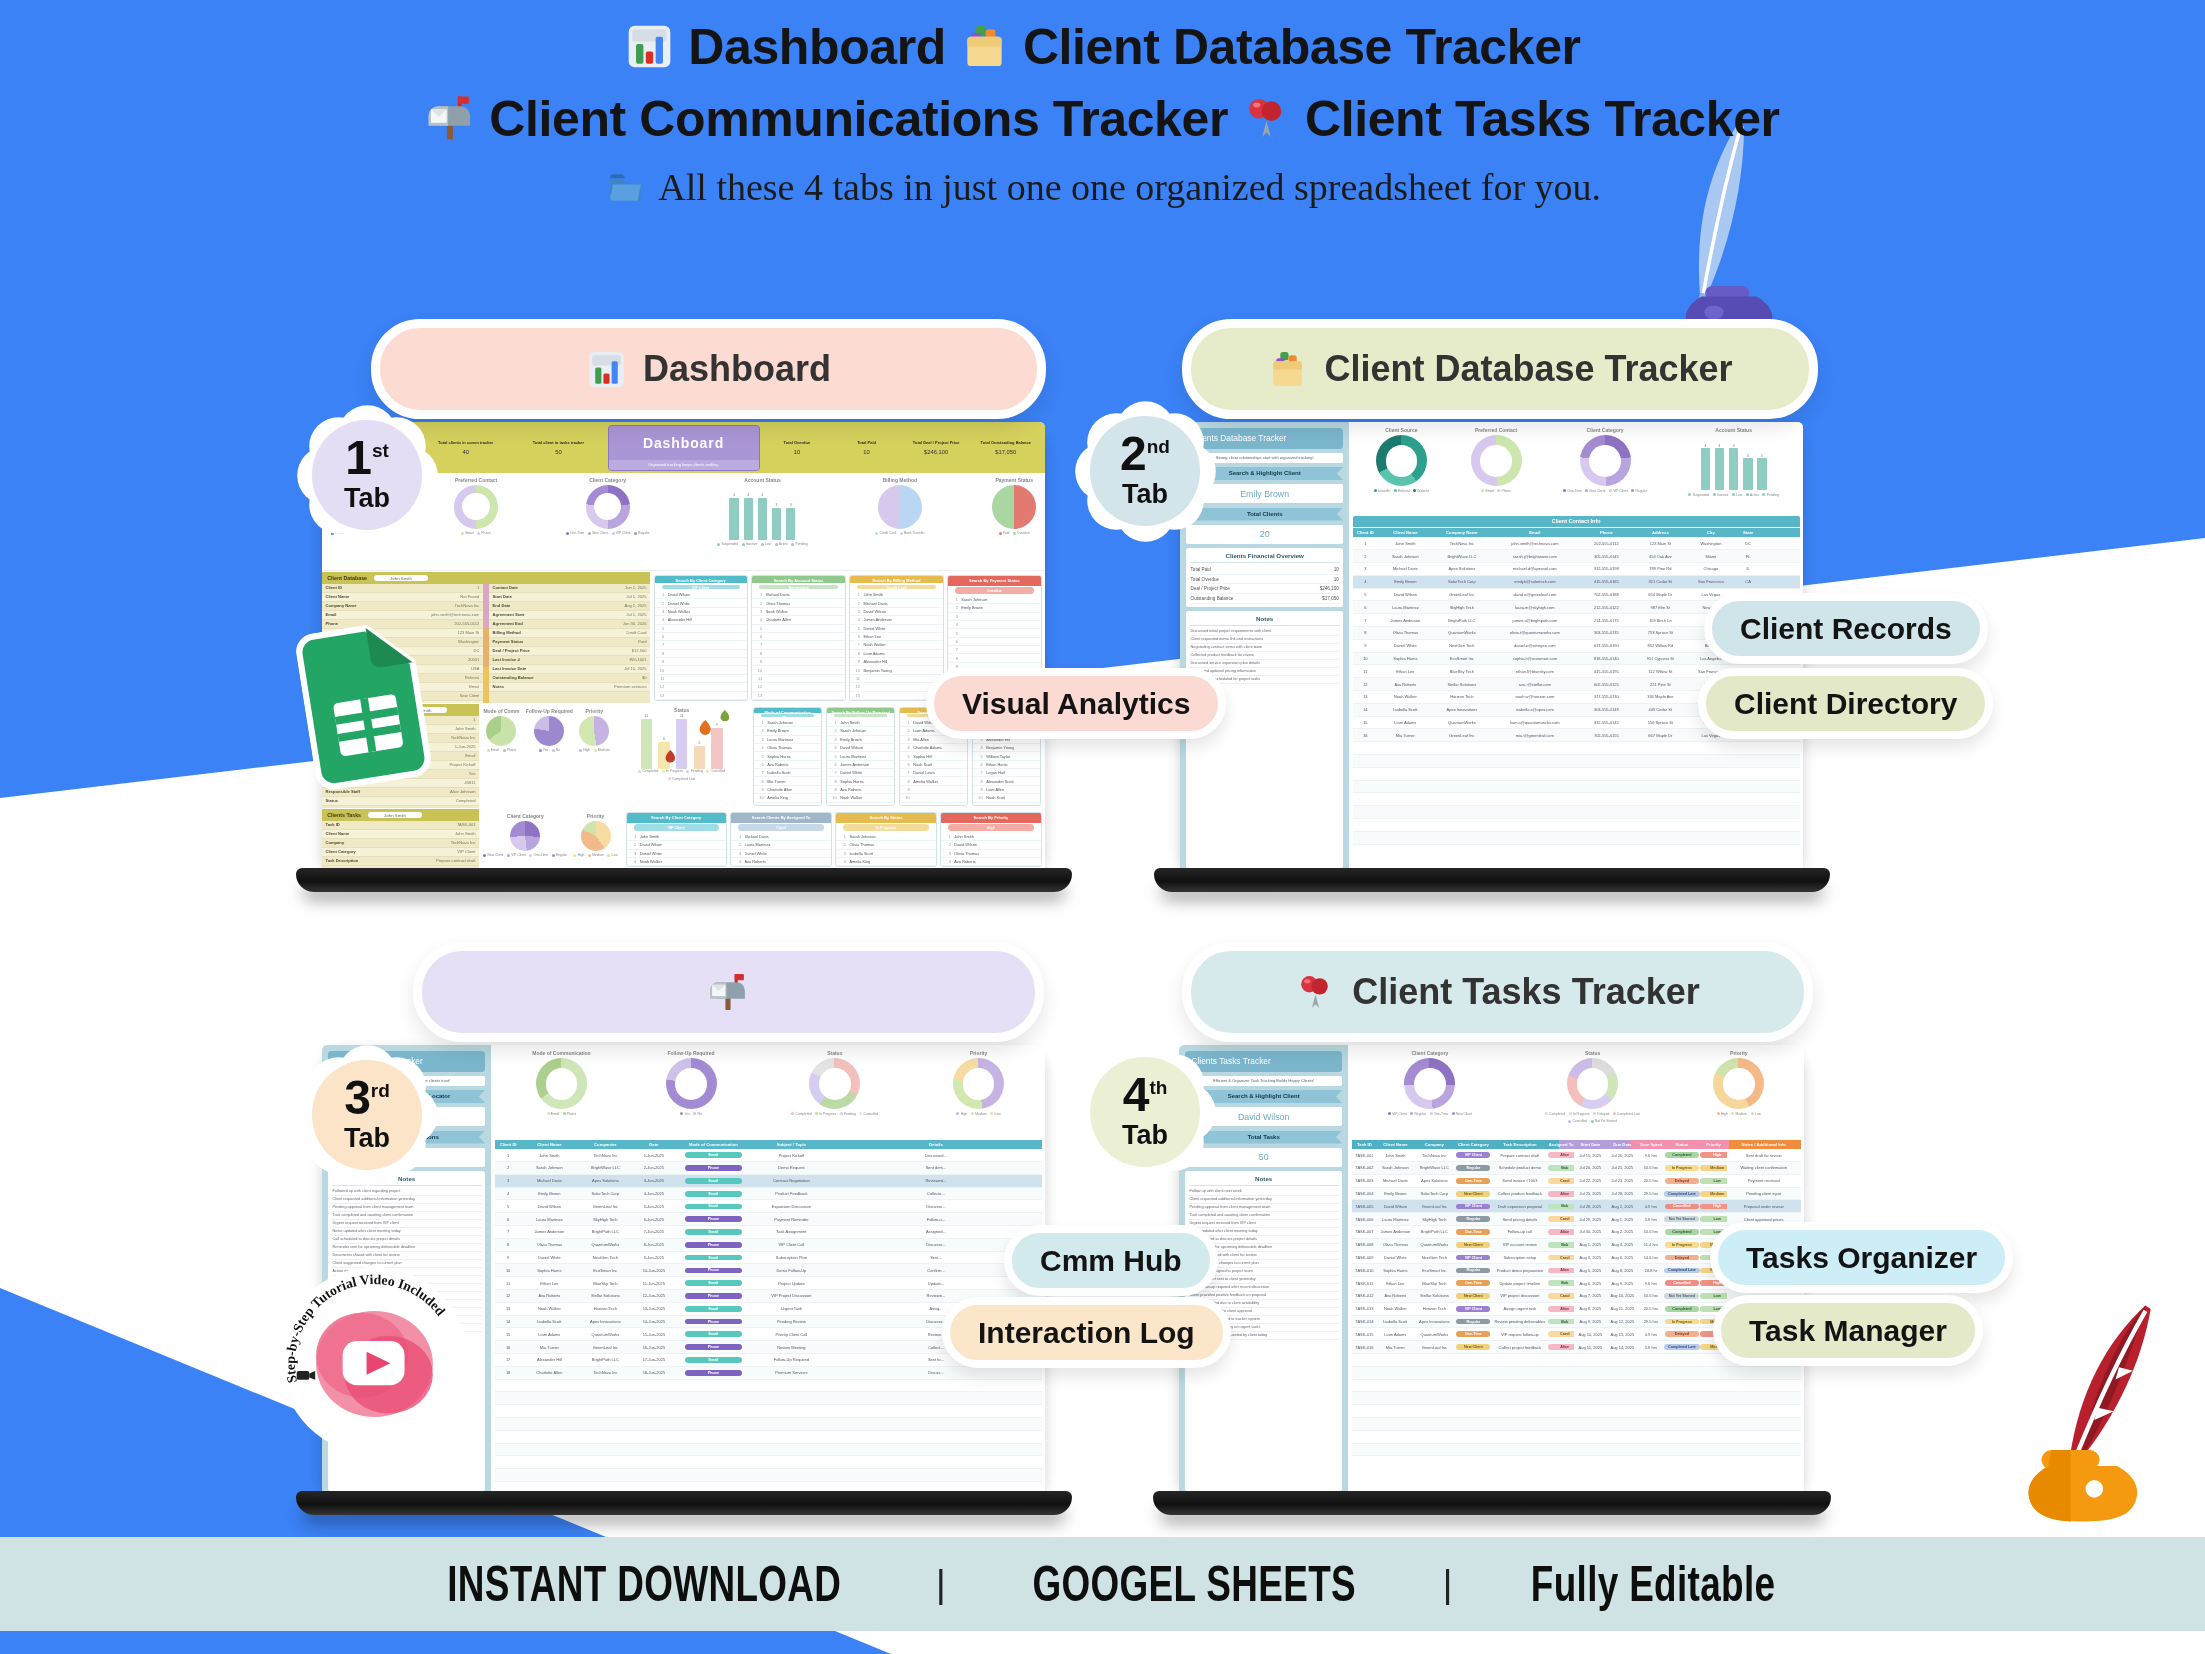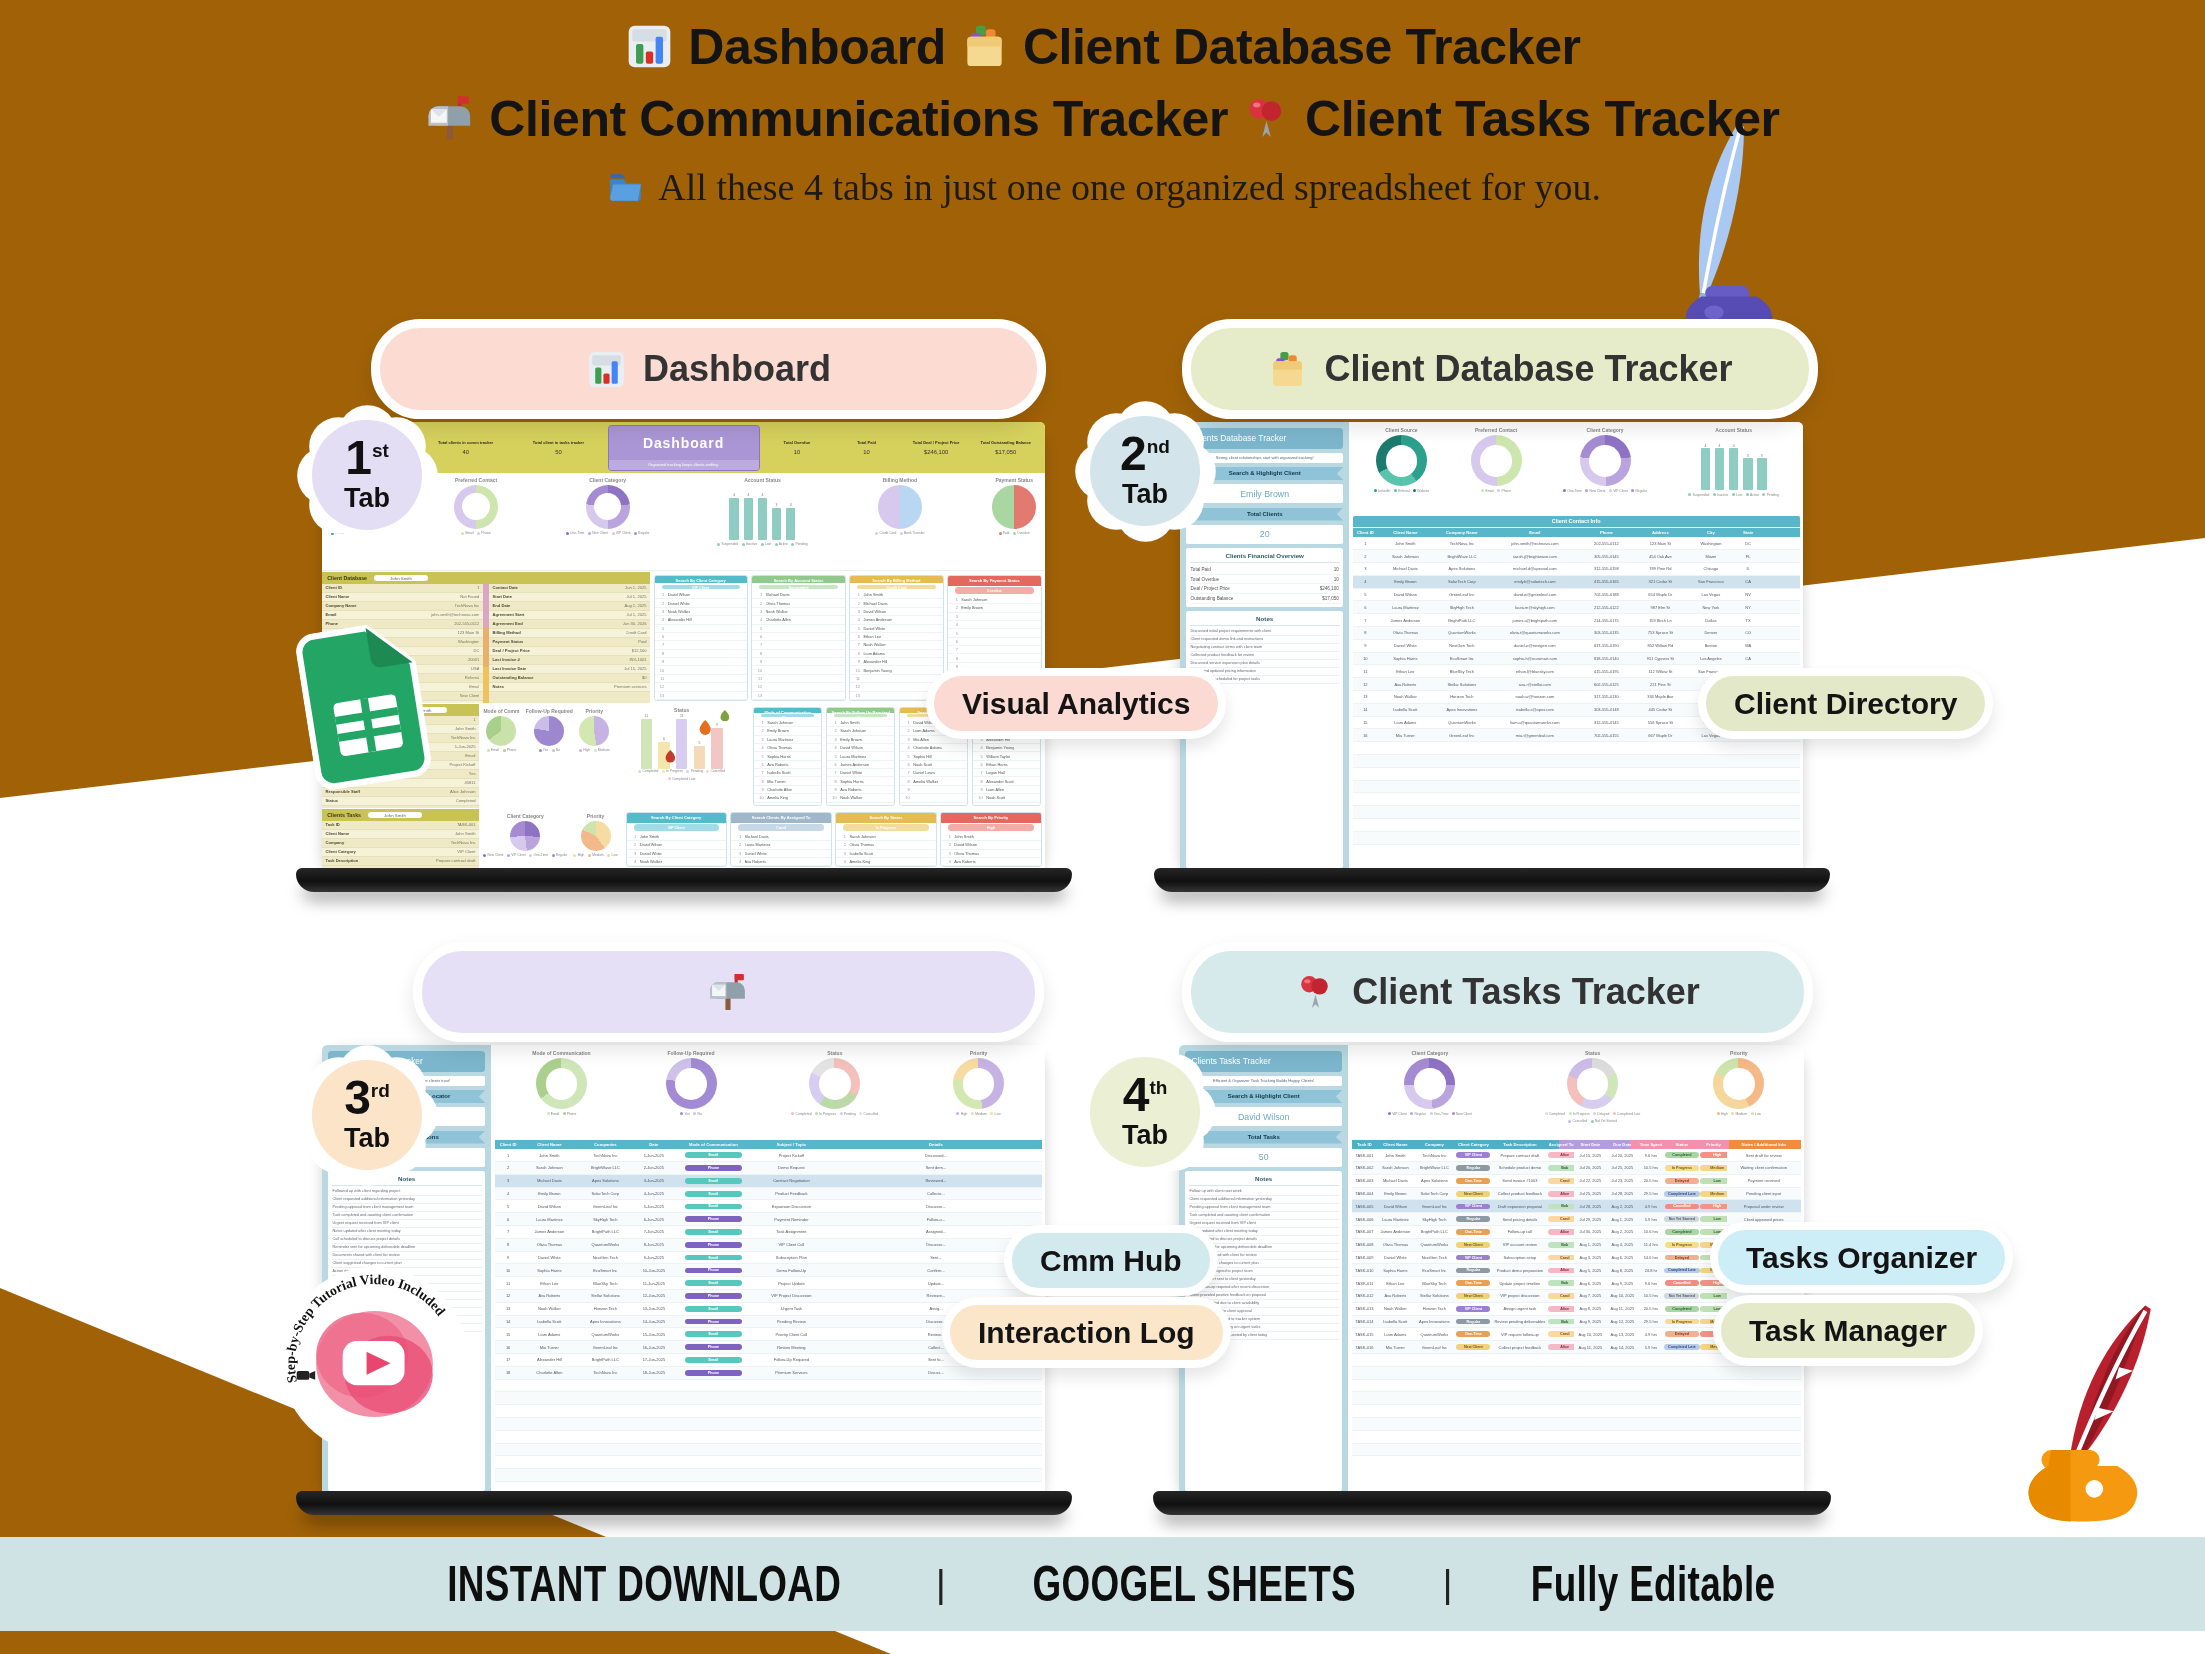--- a/index.html
+++ b/index.html
@@ -1,16 +1,16 @@
 <!DOCTYPE html>
 <html style="font-size:14px"><head>
 <meta charset="utf-8">
 <style>
   html,body{margin:0;padding:0;background:#d8e9ea}
-  .canvas{position:relative;width:2206px;height:1654px;background:#a16207;overflow:hidden;
+  .canvas{position:relative;width:2206px;height:1654px;background:#3b82f6;overflow:hidden;
           font-family:"Liberation Sans",sans-serif;color:#151515}
   .bg-white{position:absolute;inset:0;background:#ffffff;z-index:1;
             clip-path:polygon(0px 798px,2206px 538px,2206px 1654px,891px 1654px,0px 1288px)}
   
   .title{position:absolute;left:0;right:0;top:17.6px;text-align:center;z-index:3}
   .tline{display:flex;justify-content:center;align-items:center;gap:14px;font-size:50px;font-weight:800;
          color:#141414;margin-bottom:14px;letter-spacing:-0.4px}
   .ti{width:49px;height:49px;flex:none}
   .subtitle{font-family:"Liberation Serif",serif;font-size:38px;color:#1b1b1b;display:flex;
             justify-content:center;align-items:center;gap:12.4px;margin-top:17.6px}
@@ -2361,20 +2361,21 @@
                 <div></div>
               </div>
             </div>
           </div>
         </div>
       </div>
     <div class="lap-base"></div>
   </div>
 
   <div class="tag" style="left:926px;top:668px;background:#fadad2">Visual Analytics</div>
+  <div class="tag" style="left:1704px;top:593px;background:#cfe5e9">Client Records</div>
   <div class="tag" style="left:1698px;top:668px;background:#e3e8c8">Client Directory</div>
   <div class="tag" style="left:1004px;top:1225px;background:#d2e9ee">Cmm Hub</div>
   <div class="tag" style="left:942px;top:1297px;background:#fbe6c9">Interaction Log</div>
   <div class="tag" style="left:1710px;top:1222px;background:#cdeef7">Tasks Organizer</div>
   <div class="tag" style="left:1713px;top:1295px;background:#e4e9c9">Task Manager</div>
 
   <svg class="decor sheets" viewBox="0 0 76 100">
     <path d="M12 2 h34 l26 26 v60 a10 10 0 0 1 -10 10 h-50 a10 10 0 0 1 -10 -10 v-76 a10 10 0 0 1 10 -10z" fill="#23a566" stroke="#ffffff" stroke-width="4"></path>
     <path d="M46 2 l26 26 h-20 a6 6 0 0 1 -6 -6z" fill="#1c8a52"></path>
     <rect x="18" y="46" width="40" height="34" rx="3" fill="#ffffff"></rect>

